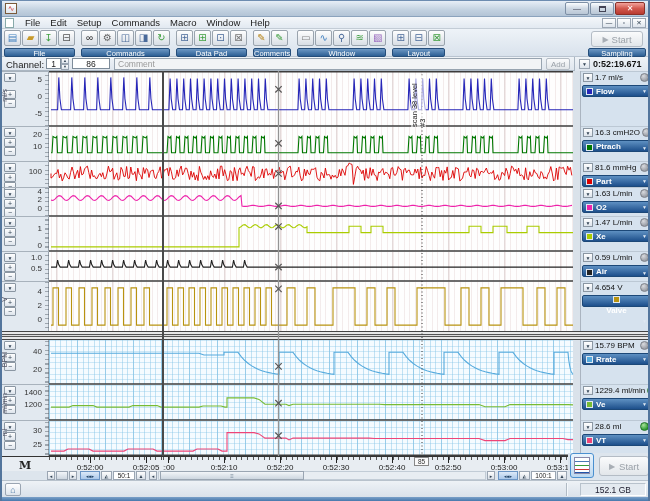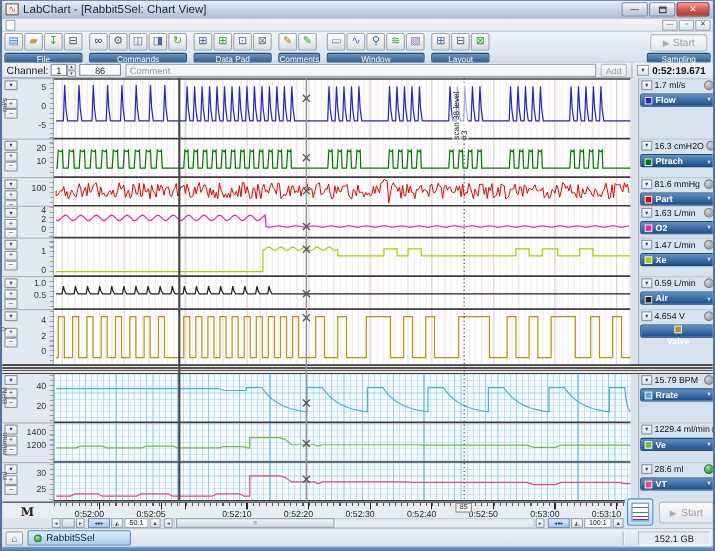--- a/index.html
+++ b/index.html
@@ -106,21 +106,21 @@
     background:rgba(255,255,255,.6);line-height:1;}
   
   .timeaxis{position:absolute;left:0;top:455px;width:650px;height:15px;background:#e8edf2;border-top:1.5px solid #333;}
   .marker-box{position:absolute;left:14px;top:2px;width:18px;height:13px;font-family:"DejaVu Serif",serif;
     font-weight:bold;font-size:11px;color:#222;text-align:center;line-height:13px;}
   .tsect{position:absolute;top:0;height:15px;overflow:hidden;}
   .tticks{position:absolute;left:0;top:0;width:100%;height:6px;
     background:repeating-linear-gradient(90deg,#555 0 1px,transparent 1px 5.6px);background-size:100% 3px;background-repeat:no-repeat;}
   .tticksM{position:absolute;left:0;top:0;width:100%;height:6px;
     background:repeating-linear-gradient(90deg,#222 0 1px,transparent 1px 56px);background-size:100% 6px;background-repeat:no-repeat;}
-  .tlab{position:absolute;top:6px;font-size:8px;color:#222;width:44px;text-align:left;}
+  .tlab{position:absolute;top:6px;font-size:8px;color:#222;width:44px;text-align:center;}
   .tflag{position:absolute;top:0px;width:15px;height:9px;border:1px solid #888;background:#fafafa;
     font-size:6.5px;text-align:center;line-height:8px;color:#333;}
   
   .scrollrow{position:absolute;left:0;top:470px;width:650px;height:9px;background:#dde5ed;}
   .sbtn{position:absolute;top:0;height:9px;border:1px solid #9aa5b2;background:linear-gradient(#fdfdfd,#d9e0e8);
     font-size:5px;text-align:center;color:#345;line-height:8px;}
   .sthumb{position:absolute;top:0;height:9px;border:1px solid #9aa5b2;background:linear-gradient(#f2f5f8,#cdd6e0);}
   .sthumb .grip{position:absolute;left:50%;top:1px;transform:translateX(-50%);font-size:6px;color:#789;line-height:7px;}
   .zbtn-blue{background:linear-gradient(#dce9f8,#aac8ea)!important;border-color:#6a94c4!important;color:#246!important;}
   .ratio{position:absolute;top:0;height:9px;border:1px solid #9aa5b2;background:#fff;font-size:6.5px;
@@ -147,32 +147,32 @@
   .groove{position:absolute;top:2px;width:2px;height:13px;border-left:1px solid #b0bac4;border-right:1px solid #f4f8fc;}
   .bottomframe{position:absolute;left:0;top:496px;width:650px;height:5px;background:linear-gradient(#7aa0c8,#3a6ea5);}
 </style>
 </head>
 <body>
 
 <div class="win">
 
   <div class="titlebar">
     <div class="appicon">∿</div>
-    <span class="title-text">LabChart - [Rabbit5Sel: Chart View]</span>
     <div class="winbtns">
       <div class="wbtn">—</div>
       <div class="wbtn">
           <span class="rest-glyph"></span>
         </div>
       <div class="wbtn close">✕</div>
     </div>
   </div>
 
   <div class="menubar">
     <div class="mdoc"></div>
+    <span id="menu-items"><span class="menu-item">File</span><span class="menu-item">Edit</span><span class="menu-item">Setup</span><span class="menu-item">Commands</span><span class="menu-item">Macro</span><span class="menu-item">Window</span><span class="menu-item">Help</span></span>
     <div class="mdi">
       <div class="mdibtn">—</div>
       <div class="mdibtn">▫</div>
       <div class="mdibtn">✕</div>
     </div>
   </div>
 
   <div class="toolbar">
     <div class="tgroups" id="tgroups">
         <div class="tgroup">
@@ -564,22 +564,18 @@
         <div class="mini"></div>
       </div>
     <div class="startbtn">
       <span class="tri" style="color:#a8aeb5;font-size:8px;">▶</span>
       <span>Start</span>
     </div>
   </div>
 
   <div class="statusbar">
     <div class="homebtn">⌂</div>
-    <div class="doctab">
-      <span class="dot"></span>
-      <span>Rabbit5Sel</span>
-    </div>
     <div class="groove" style="left:564px"></div>
     <div class="diskcell">152.1 GB</div>
   </div>
 
   <div class="bottomframe"></div>
 </div>
 
 </body></html>

